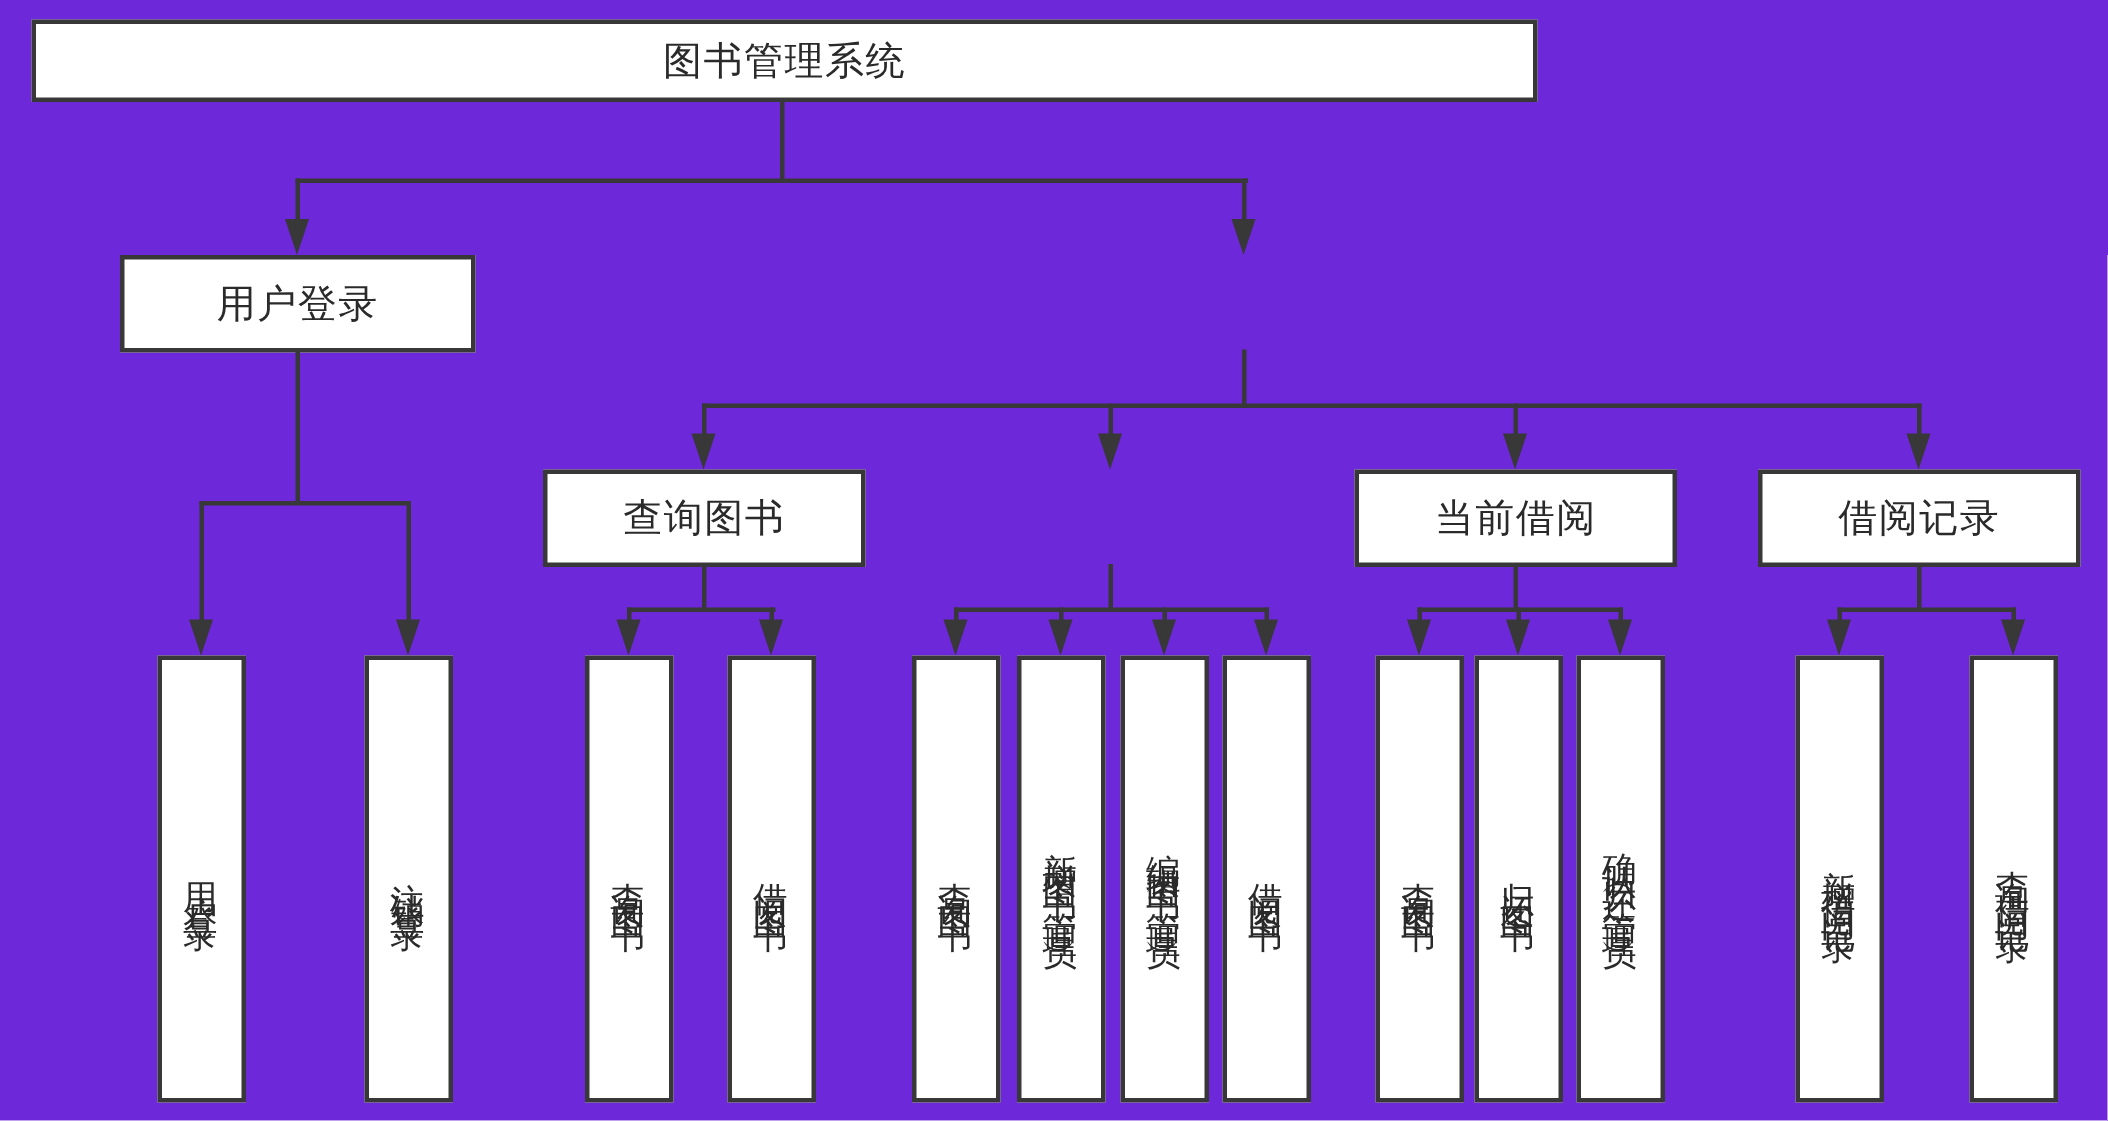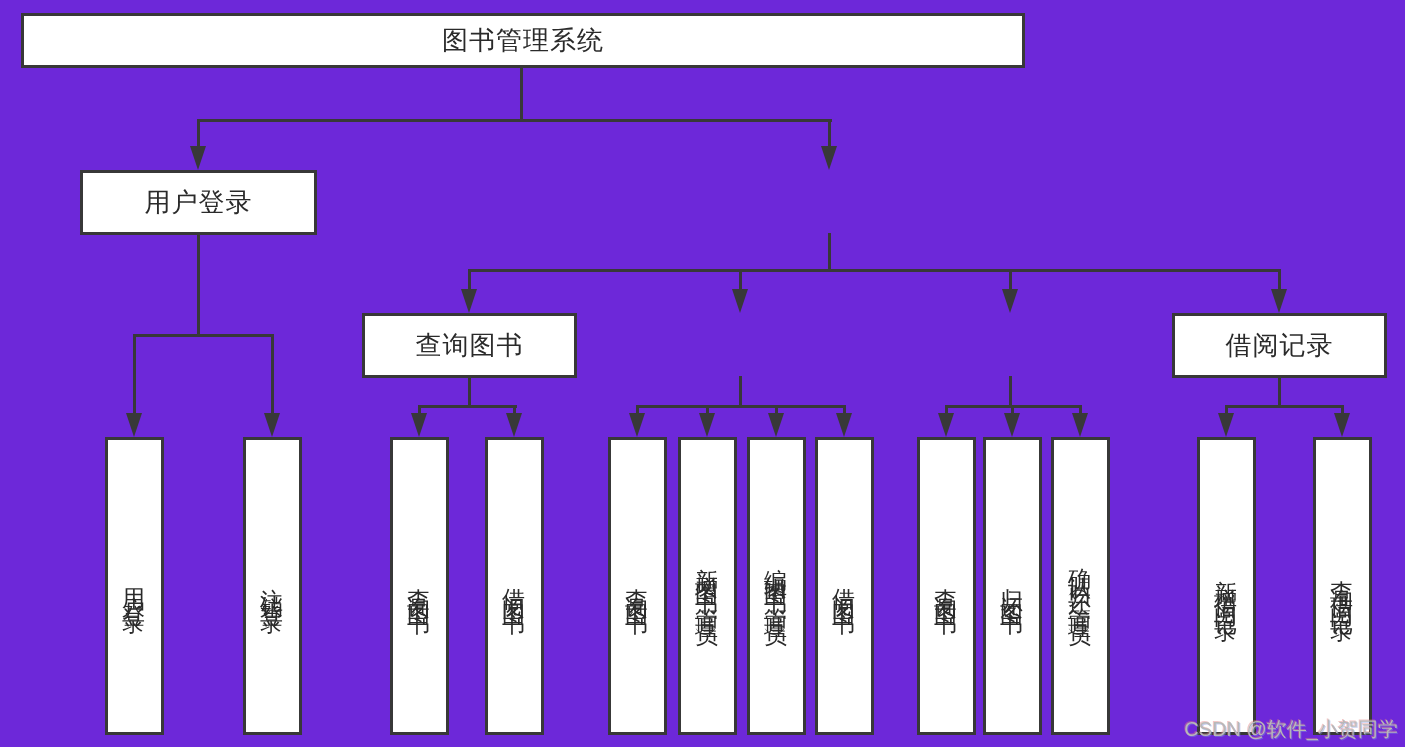--- a/index.html
+++ b/index.html
@@ -58,20 +58,23 @@
   <div class="ah" style="left:461px;top:289px"></div>
   <div class="lv" style="left:739px;top:269px;height:23px"></div>
   <div class="ah" style="left:732px;top:289px"></div>
   <div class="lv" style="left:1009px;top:269px;height:23px"></div>
   <div class="ah" style="left:1002px;top:289px"></div>
   <div class="lv" style="left:1278px;top:269px;height:23px"></div>
   <div class="ah" style="left:1271px;top:289px"></div>
 
   <div class="box" style="left:362px;top:313px;width:215px;height:65px">
     <span class="hlabel">查询图书</span>
+  </div>
+  <div class="box" style="left:903px;top:313px;width:215px;height:65px">
+    <span class="hlabel">当前借阅</span>
   </div>
   <div class="box" style="left:1172px;top:313px;width:215px;height:65px">
     <span class="hlabel">借阅记录</span>
   </div>
 
   <div class="lv" style="left:468px;top:376px;height:30px"></div>
   <div class="lv" style="left:739px;top:376px;height:30px"></div>
   <div class="lv" style="left:1009px;top:376px;height:30px"></div>
   <div class="lv" style="left:1278px;top:376px;height:30px"></div>
 
@@ -142,15 +145,14 @@
     <span class="vlabel">确认归还（管理员）</span>
   </div>
 
   <div class="box" style="left:1197px;top:437px;width:59px;height:298px">
     <span class="vlabel">新增借阅记录</span>
   </div>
   <div class="box" style="left:1313px;top:437px;width:59px;height:298px">
     <span class="vlabel">查询借阅记录</span>
   </div>
 
-  <div class="watermark" style="right:7px;top:716px">CSDN @软件_小贺同学</div>
 
 </div>
 
 </body></html>

